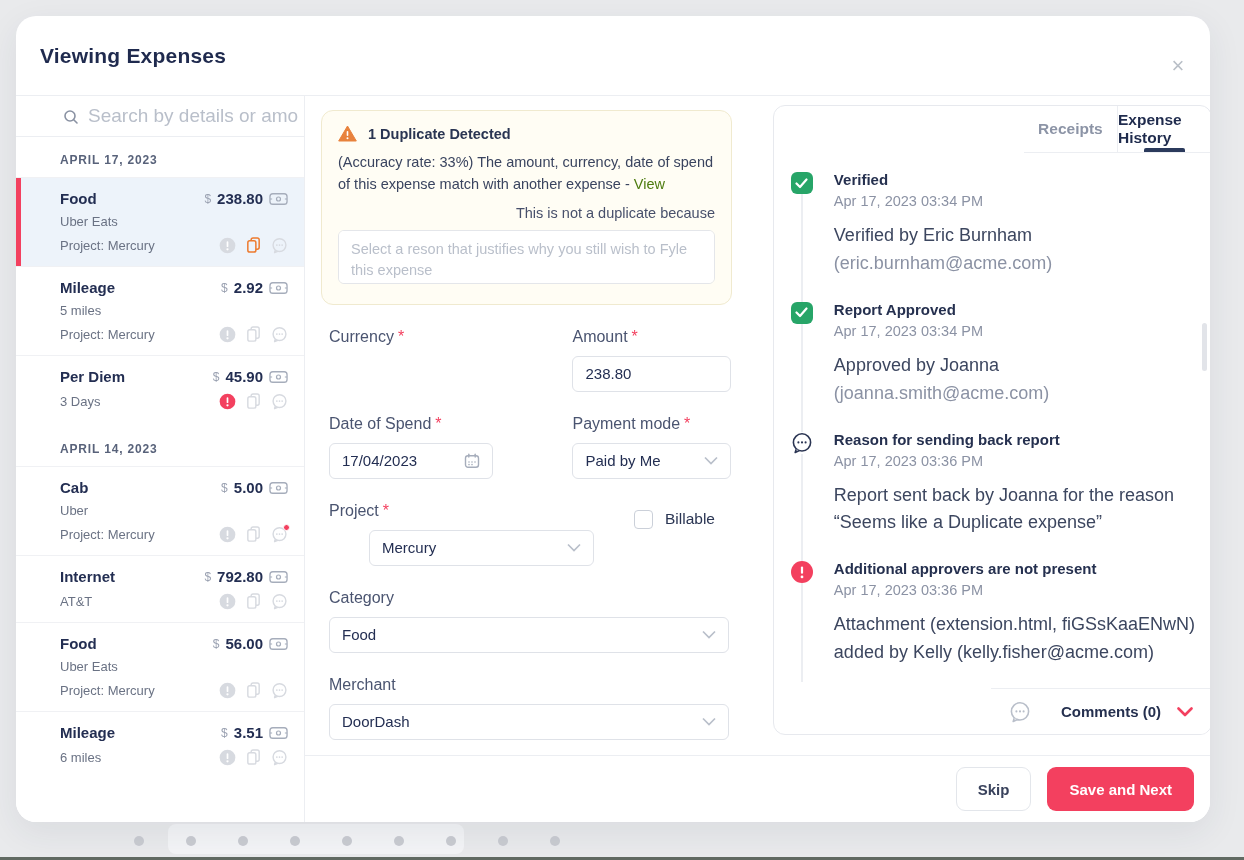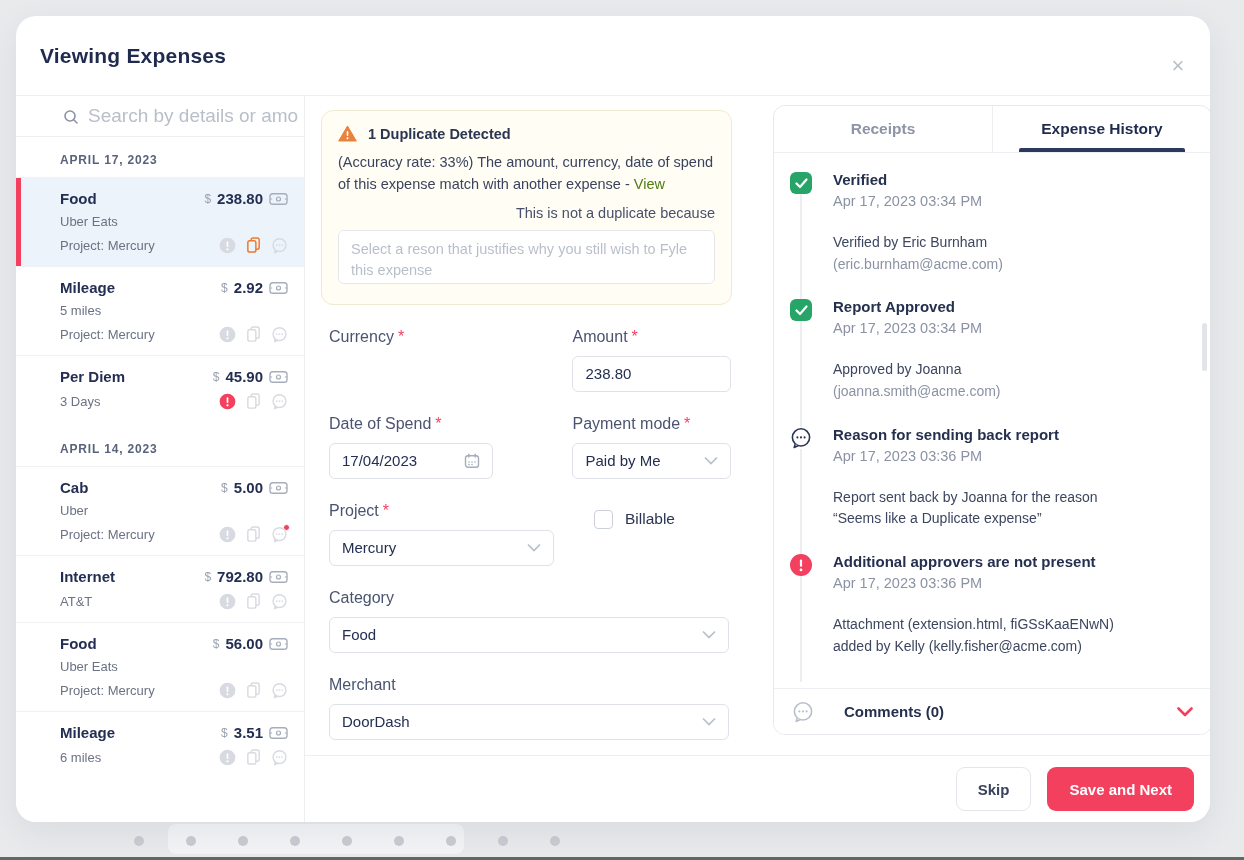--- a/index.html
+++ b/index.html
@@ -65,45 +65,45 @@
 
   .f-row { display:flex; margin-left:8px; }
   .f-col1 { width:166px; }
   .f-col2 { width:160px; margin-left:79px; }
   .f-label { margin:23px 0 10px; font-size:16px; color:#4A5470; }
   .req { color:#F3405F; margin-left:4px; }
   .text-input { width:100%; height:36px; border:1px solid #DFE2E8; border-radius:6px; padding:0 12px;
     font-family:inherit; font-size:15px; color:#232E52; outline:none; background:#fff; }
   .fake-input { height:36px; border:1px solid #DFE2E8; border-radius:6px; padding:0 12px; background:#fff;
     display:flex; align-items:center; justify-content:space-between; font-size:15px; color:#232E52; cursor:pointer; }
-  .sel-project { width:225px; }
+  .sel-project { width:225px;margin-left:40px; }
   .sel-wide { width:400px; }
   .billable-group { display:flex; align-items:center; gap:12px; margin-left:40px; align-self:center; margin-top:2px; }
   .checkbox { width:19px; height:19px; border:1.5px solid #CBD0D9; border-radius:4px; background:#fff; cursor:pointer; }
   .billable-label { font-size:15.5px; color:#2A3553; }
 
   
   .right-col { position:absolute; left:741px; top:80px; right:0; bottom:67px; }
-  .hist-card { position:absolute; left:16px; top:9px; width:439px; height:630px; border:1px solid #E7E9EE; border-radius:12px; background:#fff; overflow:hidden; display:flex; flex-direction:column; }
+  .hist-card { position:absolute; left:16px; top:9px; width:439px; height:630px; border:1px solid #E7E9EE; border-radius:12px; background:#fff; overflow:hidden; display:flex; flex-direction:column;align-items:flex-end; }
   .tabs { display:flex; height:47px; border-bottom:1px solid #ECEEF2; flex:none; }
   .tab { flex:1; display:flex; align-items:center; justify-content:center; font-size:15.5px; cursor:pointer; position:relative; }
   .tab.receipts { color:#8C94A6; border-right:1px solid #ECEEF2; font-weight:600; }
   .tab.active { color:#1F2B4D; font-weight:700; }
   .tab.active::after { content:""; position:absolute; left:26px; right:26px; bottom:0; height:4px; background:#2B3A5C; border-radius:2px 2px 0 0; }
 
   .timeline { position:relative; flex:1; padding:18px 16px 0; overflow:hidden; }
   .tl-line { position:absolute; left:26px; top:30px; bottom:6px; width:2px; background:#ECEEF2; }
   .event { display:flex; margin-bottom:23px; position:relative; }
   .ev-icon { flex:none; width:22px; height:22px; margin-top:1px; position:relative; z-index:1; background:#fff; border-radius:50%; display:flex; align-items:center; justify-content:center; }
   .ev-icon.green { background:#27A568; border-radius:6px; }
   .ev-icon.red { background:#F3405F; border-radius:50%; }
   .ev-body { margin-left:21px; }
   .ev-title { font-size:15px; font-weight:700; color:#25304F; }
   .ev-time { margin-top:5px; font-size:14.5px; color:#8B92A4; }
-  .ev-lines { margin-top:23px; font-size:14px; line-height:1.55; color:#3C465F; }
+  .ev-lines { margin-top:13px; font-size:18px; line-height:1.55; color:#3C465F; }
   .ev-line.muted { color:#8B92A4; }
   .scroll-thumb { position:absolute; right:4px; top:170px; width:5px; height:48px; border-radius:3px; background:#E2E4E9; }
 
   .comments-row { flex:none; height:46px; border-top:1px solid #ECEEF2; display:flex; align-items:center; padding:0 18px; background:#fff;gap:16px; }
   .comments-label { margin-left:14px; font-size:15px; font-weight:700; color:#25304F; }
   .comments-chevron { margin-left:auto; cursor:pointer; display:flex; }
 
   
   .footer { position:absolute; left:289px; right:0; bottom:0; height:67px; border-top:1px solid #ECEEF2; background:#fff;
     display:flex; align-items:center; justify-content:flex-end; gap:16px; padding-right:16px; }

